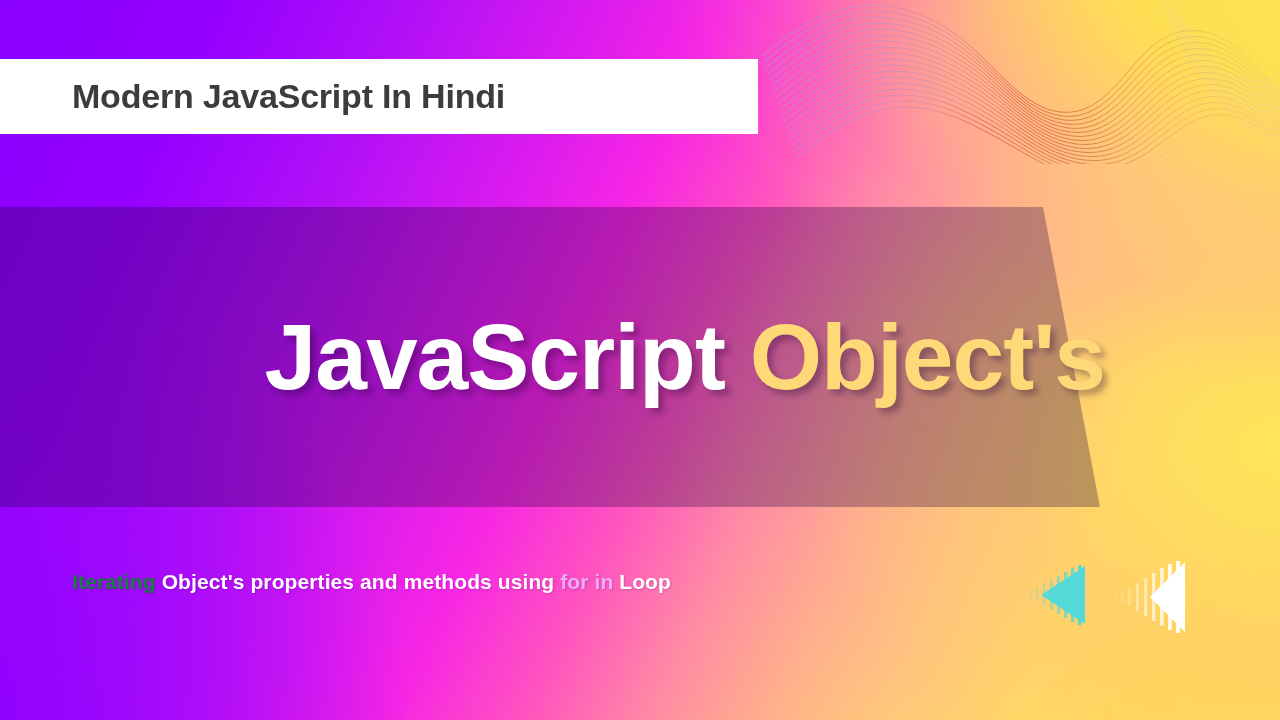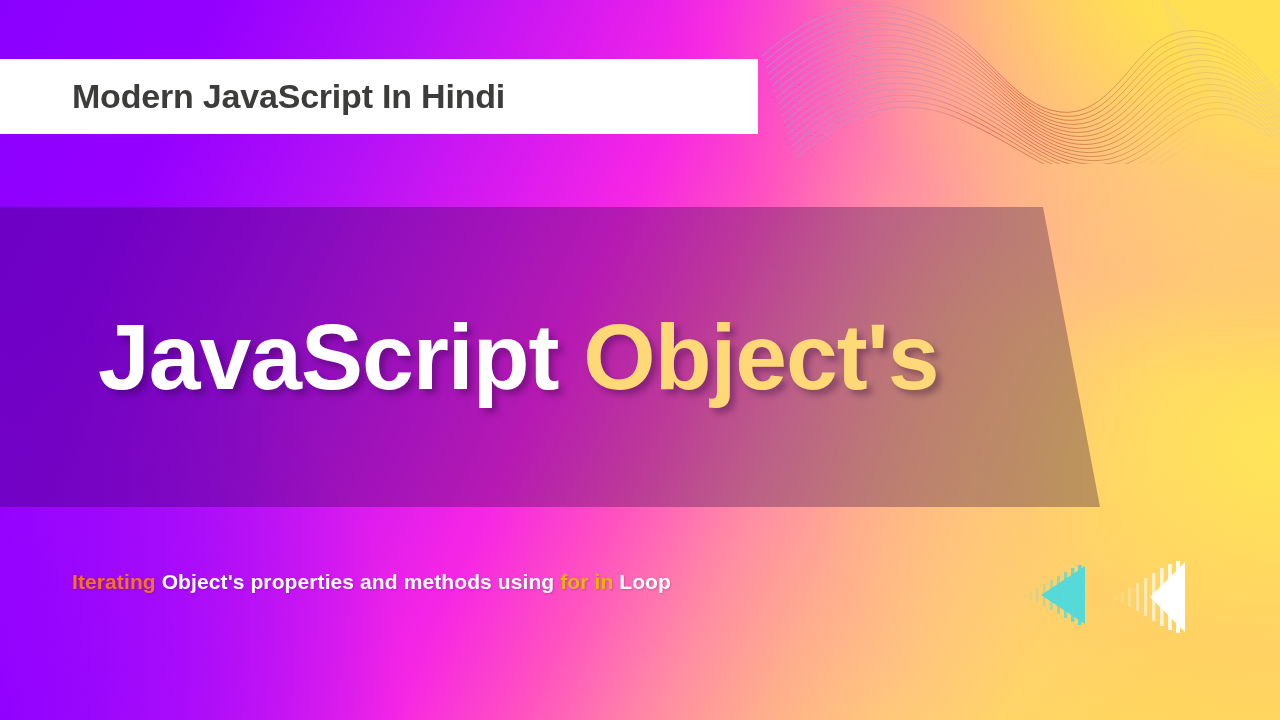--- a/index.html
+++ b/index.html
@@ -104,36 +104,36 @@
     font-weight: bold;
     line-height: 1.12;
     color: #FFFFFF;
     letter-spacing: -1px;
     white-space: nowrap;
     text-shadow: 5px 5px 6px rgba(30,0,50,0.32);
   }
   .title-accent {
     color: #FFD977;
   }
-  .title-lead-space { padding-left: 16px; }
+  .title-lead-space { padding-left: 16px; text-align: right; }
 
   
   #subtitle {
     position: absolute;
     left: 72px;
     top: 570px;
     font-size: 21px;
     font-weight: bold;
     color: #FFFFFF;
     letter-spacing: 0.1px;
     white-space: nowrap;
     text-shadow: 1px 1px 2px rgba(60,0,80,0.22);
   }
-  .sub-amber { color: #f97316; }
-  .sub-blue  { color: #eab308; }
+  .sub-amber { color: #15803d; }
+  .sub-blue  { color: #f0abfc; }
 
   
   #arrow-icons {
     position: absolute;
     left: 1015px;
     top: 552px;
     width: 175px;
     height: 100px;
   }
 </style>

